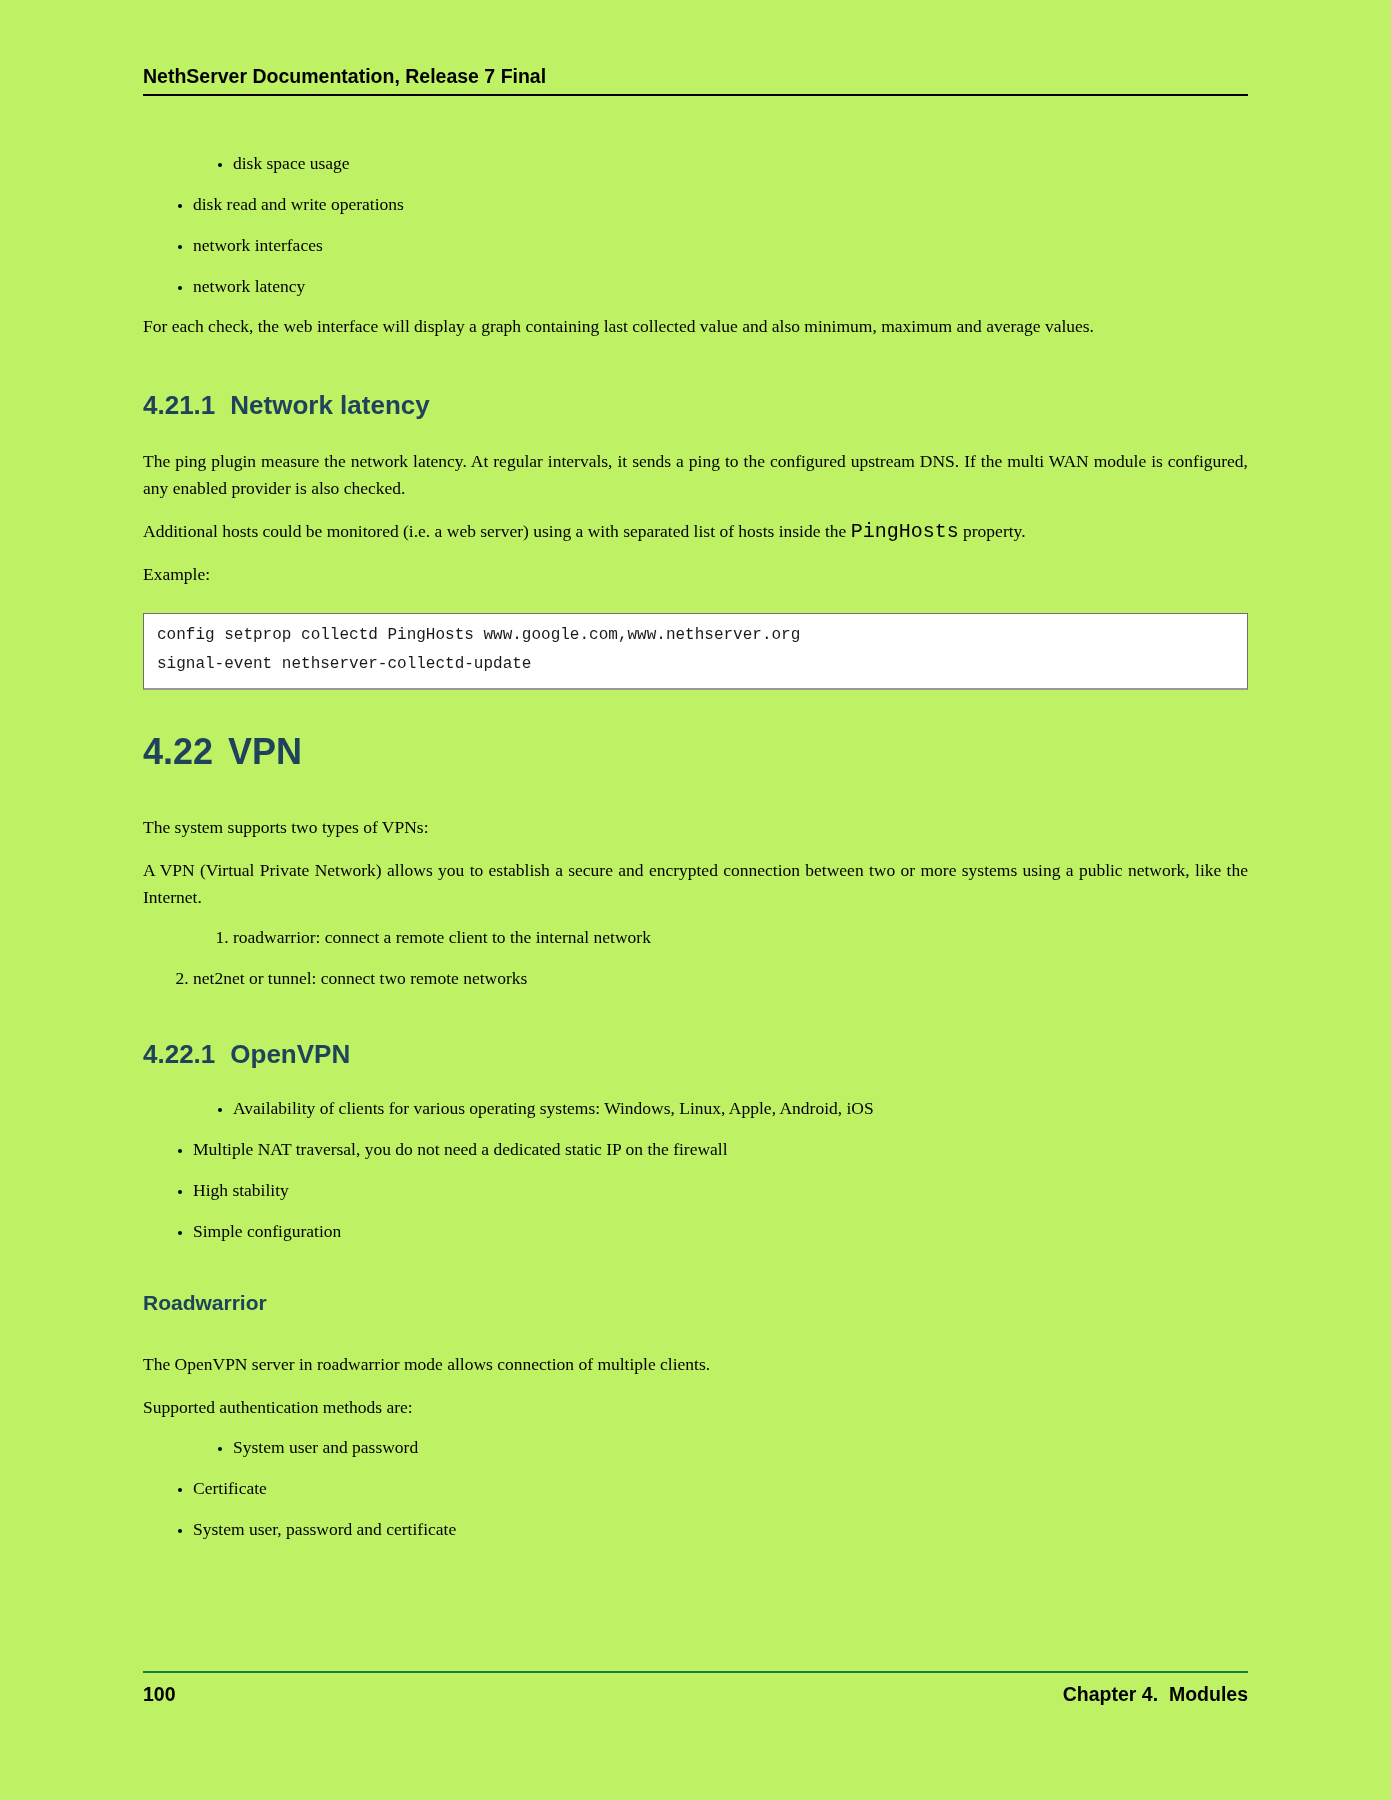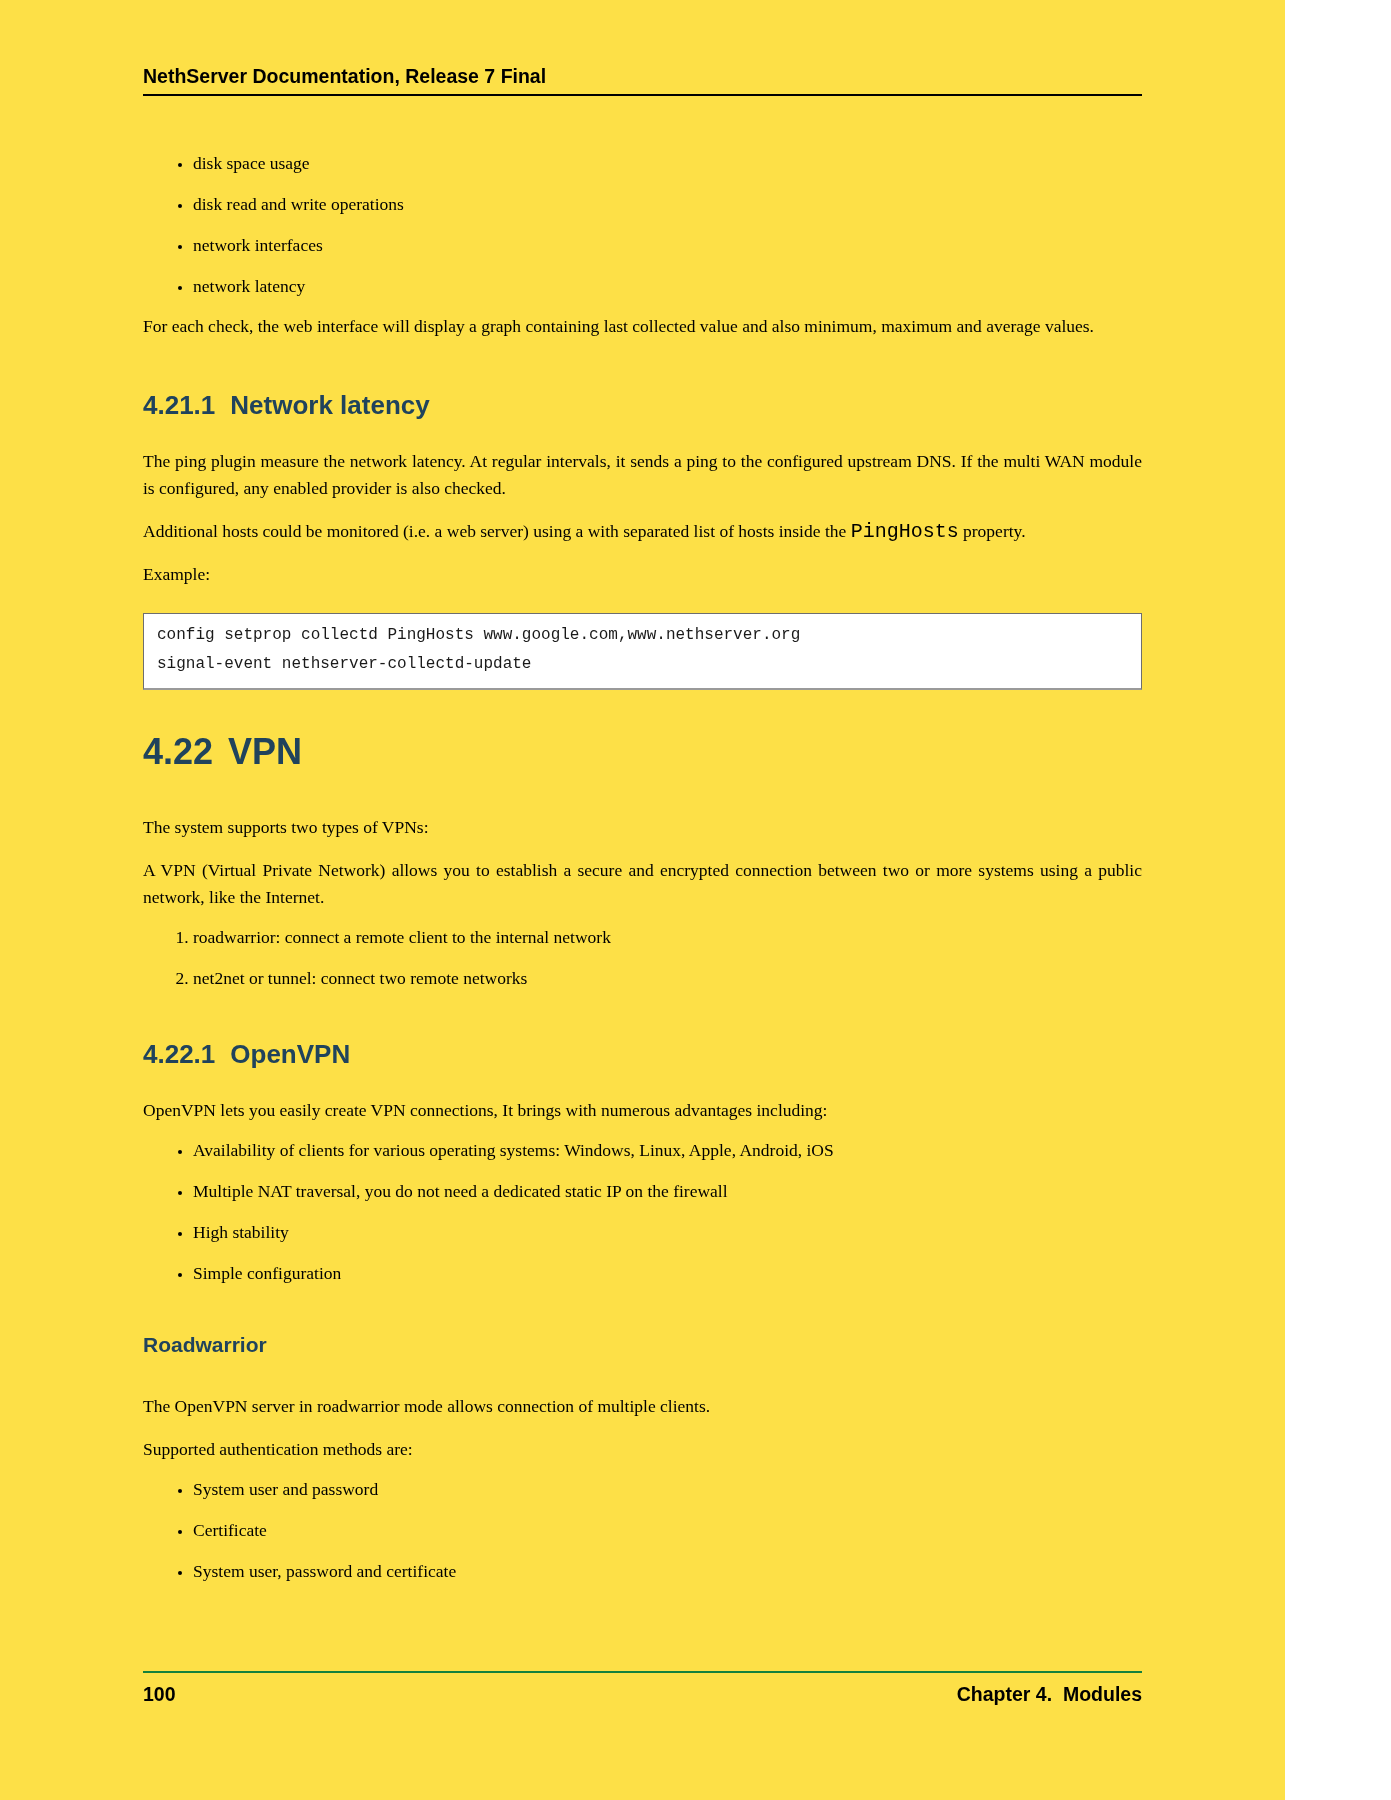--- a/index.html
+++ b/index.html
@@ -2,23 +2,23 @@
 <html><head>
 <meta charset="utf-8">
 <style>
   html, body {
     margin: 0;
     padding: 0;
     background: #ffffff;
   }
   .page {
     position: relative;
-    width: 1285px;
+    width: 1391px;
     height: 1800px;
-    background: #fde047;
+    background: #bef264;
     overflow: hidden;
     font-family: "Liberation Serif", serif;
     color: #000000;
     box-sizing: border-box;
     padding-left: 30px;
   }
   .content {
     position: absolute;
     left: 143px;
     right: 143px;
@@ -56,21 +56,21 @@
     margin: 14px 0 0 0;
     padding-left: 50px;
   }
   ul.doc-list { list-style: disc outside; }
   ol.doc-list { list-style: decimal outside; }
   .doc-list li {
     font-size: 17.5px;
     line-height: 22px;
     margin-top: 19px;
   }
-  .doc-list li:first-child { margin-top: 0; }
+  .doc-list li:first-child { margin-top: 0; margin-left: 40px; }
   ul.doc-list li::marker { font-size: 14px; }
   ul.first-list { margin-top: 56px; }
   .para + .doc-list { margin-top: 15px; }
 
   
   h1.sec, h2.sec, h3.sec {
     font-family: "Liberation Sans", sans-serif;
     font-weight: bold;
     color: #20435c;
     margin: 0;
@@ -152,21 +152,20 @@
 
     <ol class="doc-list">
       <li>roadwarrior: connect a remote client to the internal network</li>
       <li>net2net or tunnel: connect two remote networks</li>
     </ol>
 
     <h2 class="sec">
       <span class="sec-number">4.22.1</span><span>OpenVPN</span>
     </h2>
 
-    <p class="para">OpenVPN lets you easily create VPN connections, It brings with numerous advantages including:</p>
 
     <ul class="doc-list">
       <li>Availability of clients for various operating systems: Windows, Linux, Apple, Android, iOS</li>
       <li>Multiple NAT traversal, you do not need a dedicated static IP on the firewall</li>
       <li>High stability</li>
       <li>Simple configuration</li>
     </ul>
 
     <h3 class="sec">Roadwarrior</h3>
 

